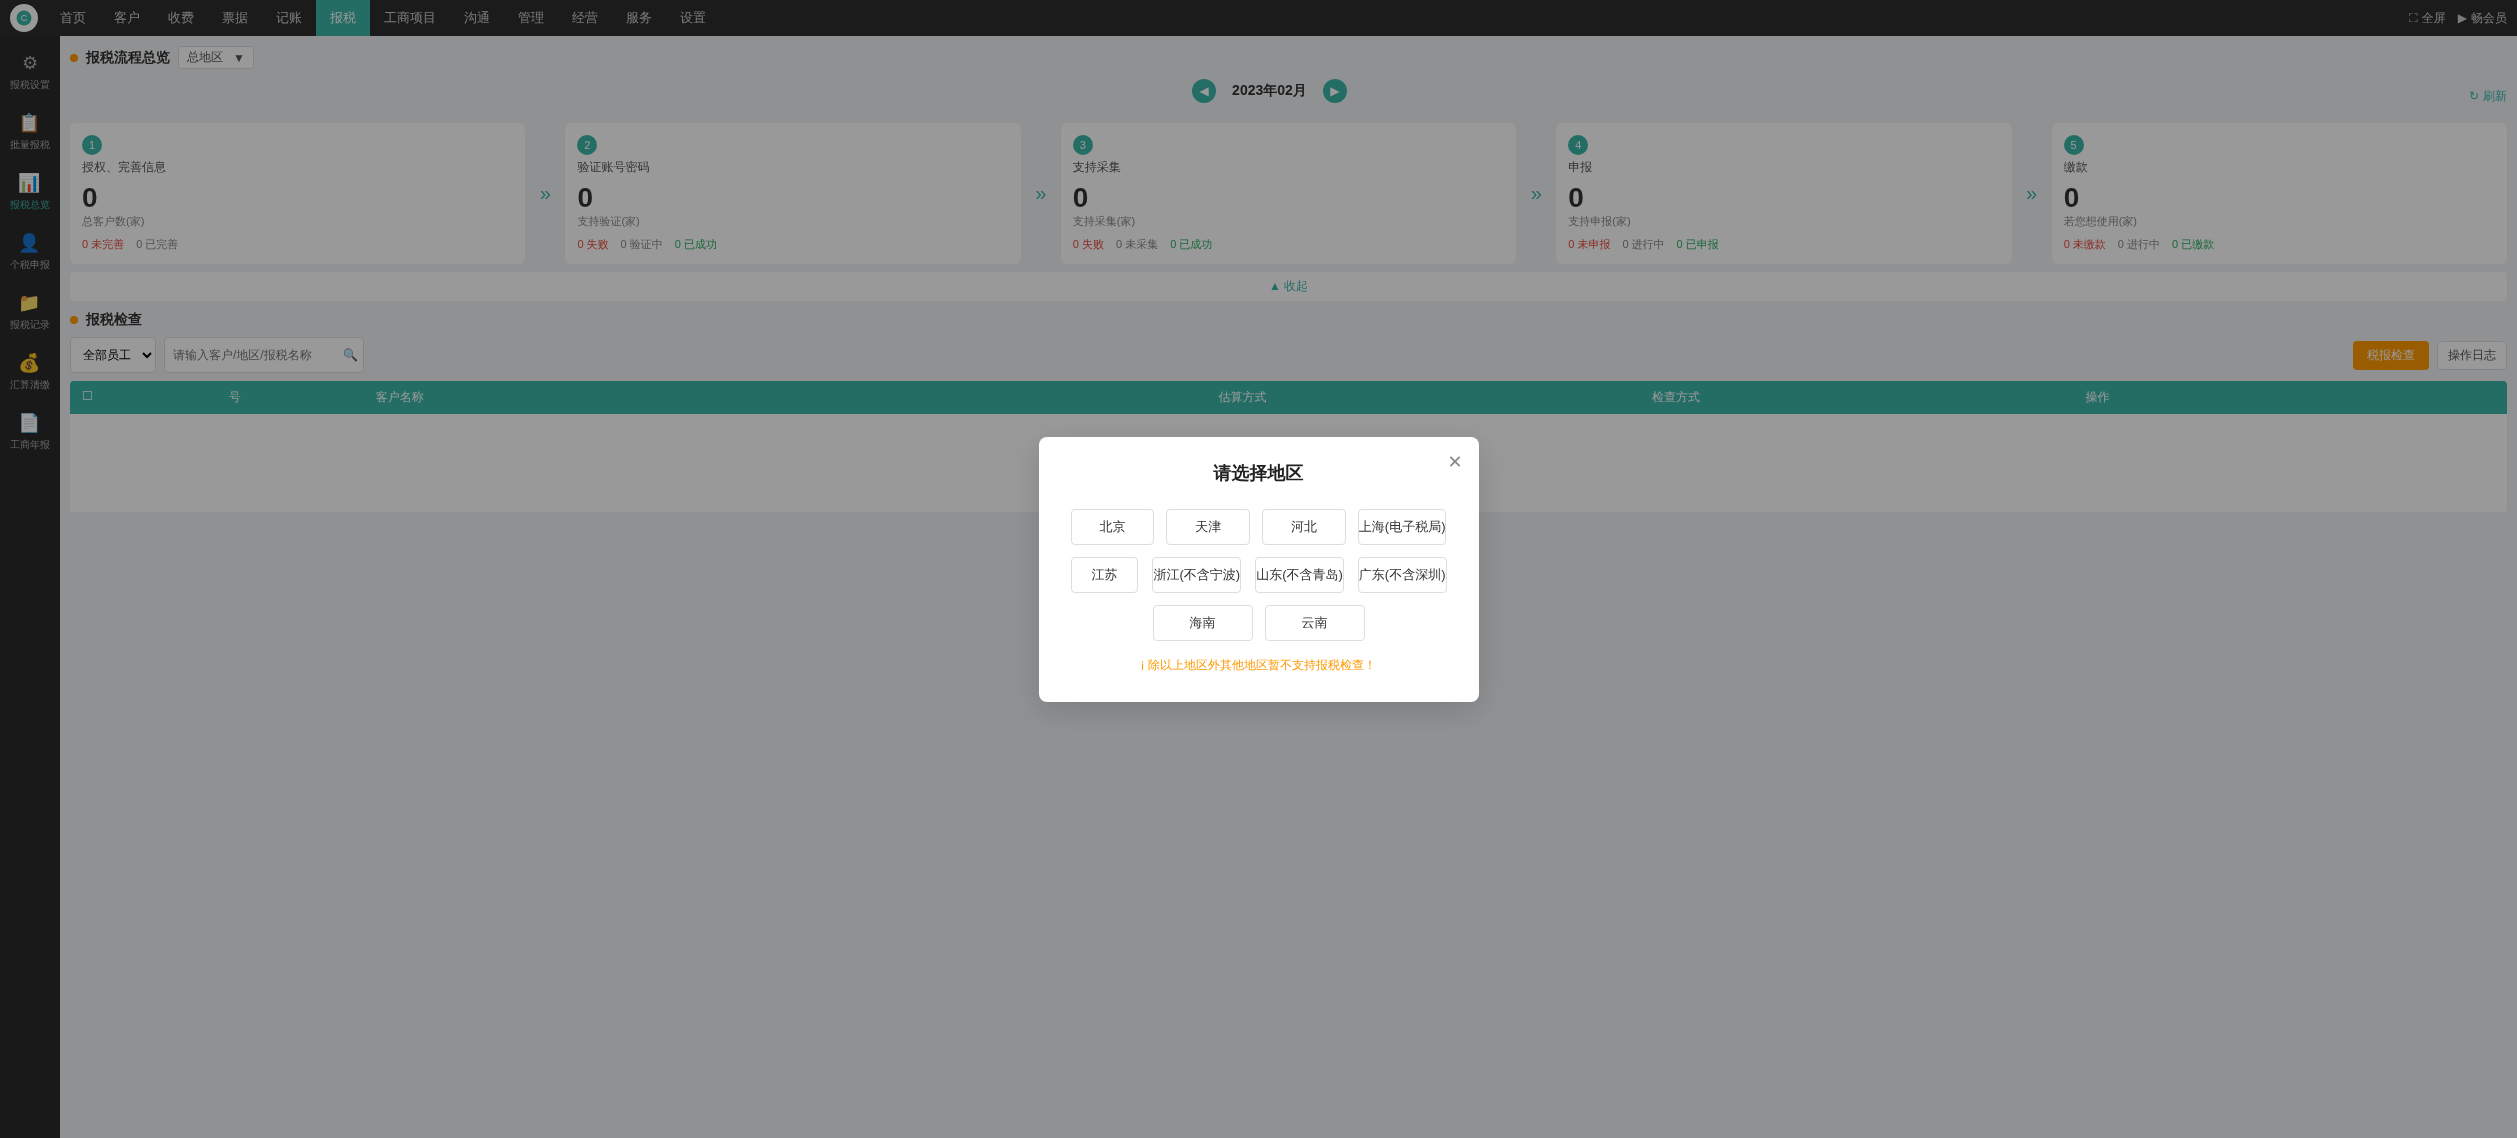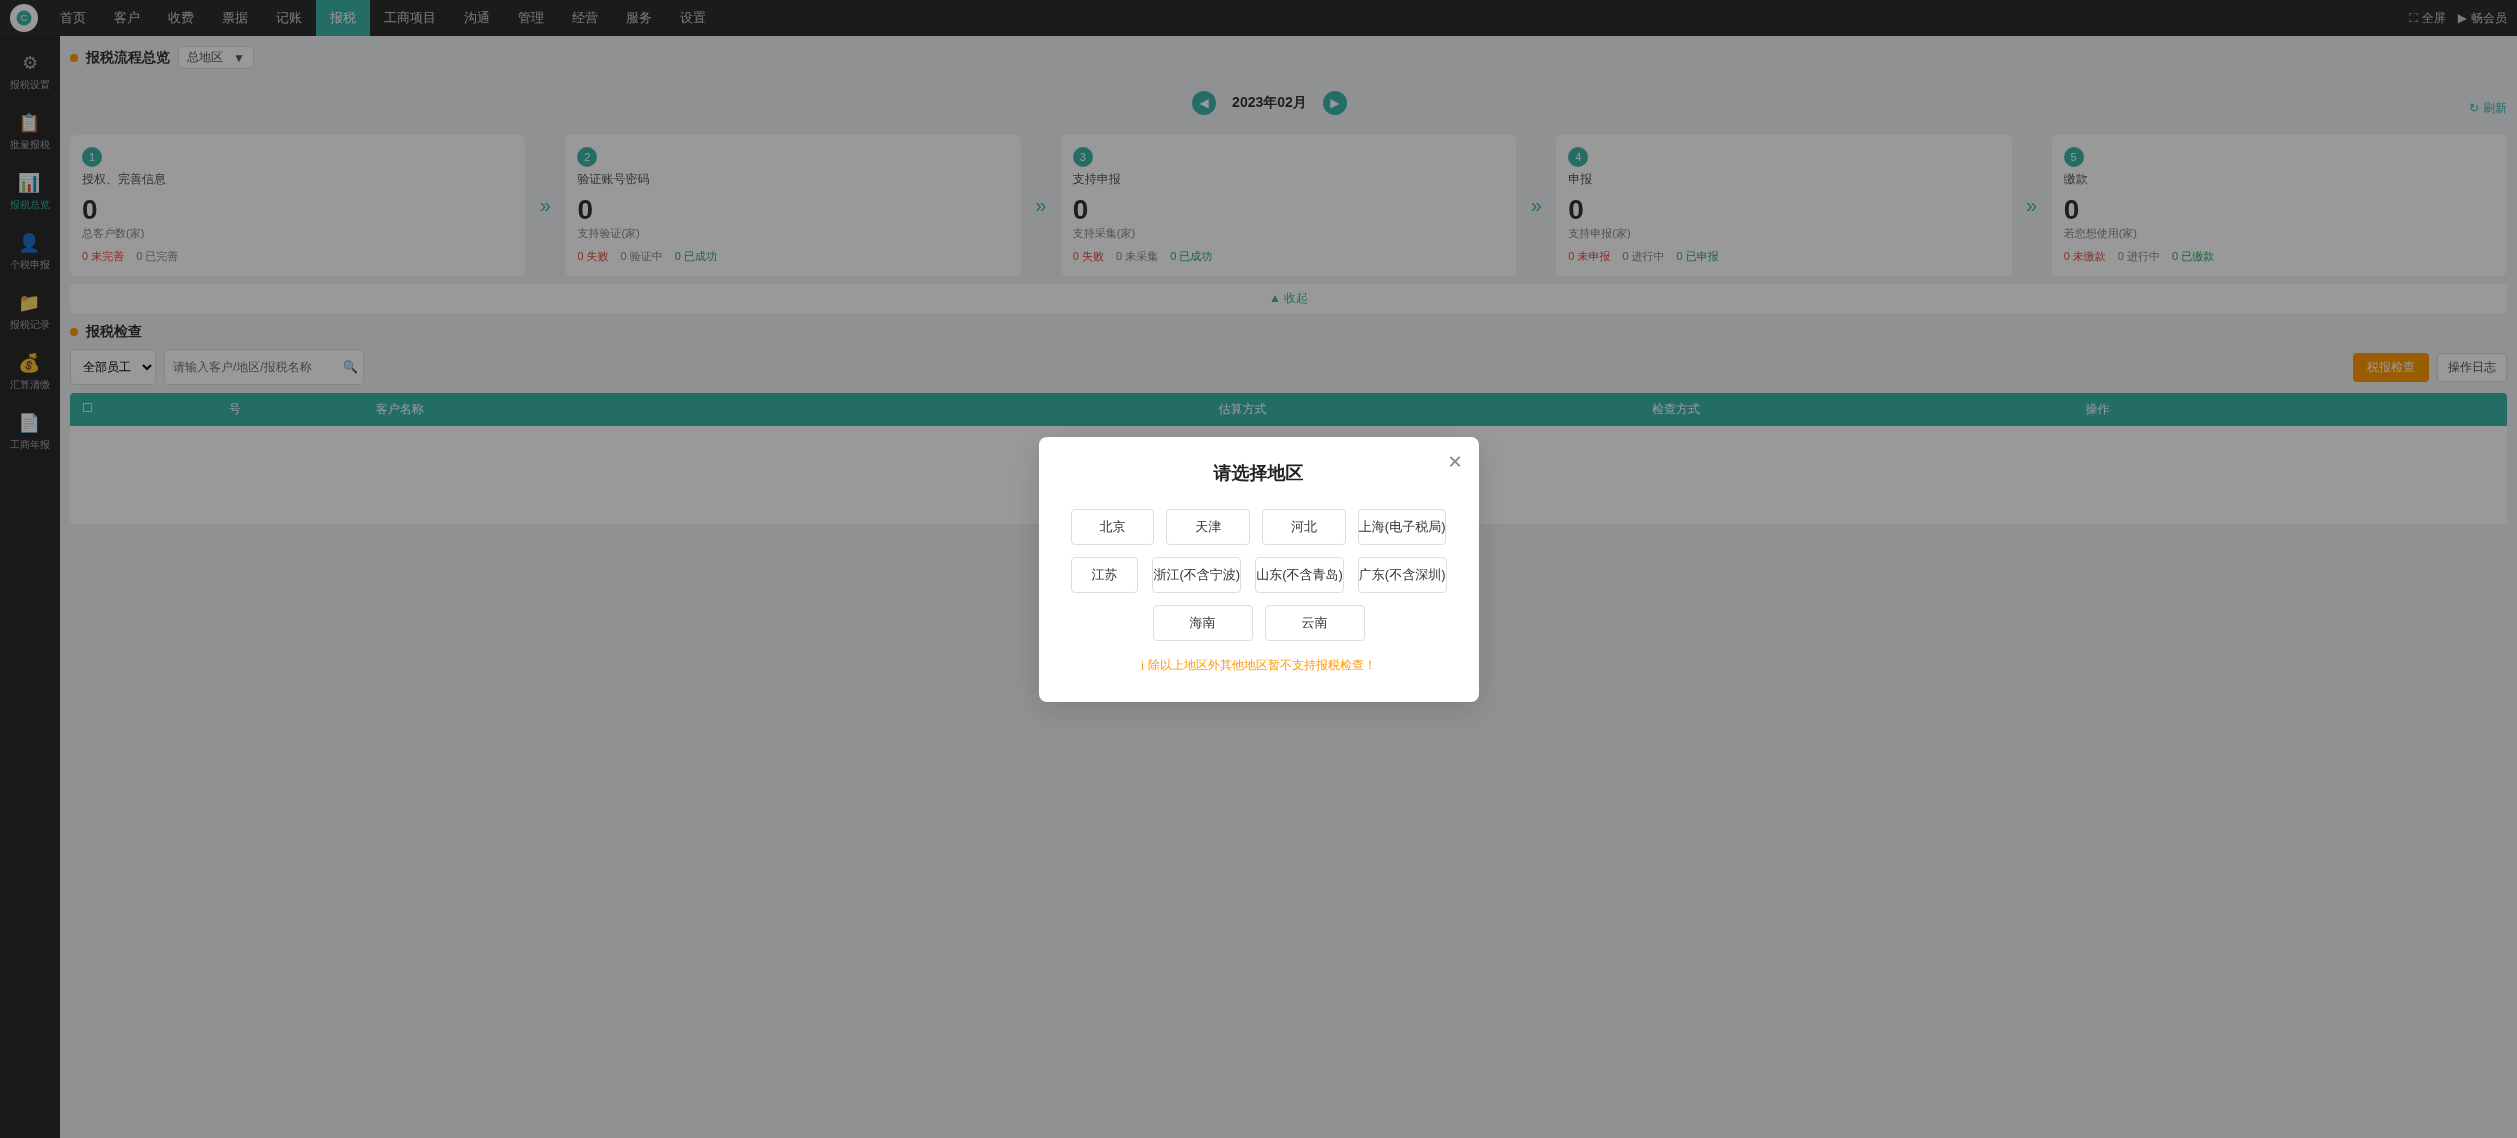--- a/index.html
+++ b/index.html
@@ -77,21 +77,21 @@
     
     .content {
       flex: 1;
       overflow-y: auto;
       padding: 10px;
       background: #f0f2f5;
     }
 
     
     .section-header {
-      display: flex; align-items: center; gap: 8px; margin-bottom: 22px;
+      display: flex; align-items: center; gap: 8px; margin-bottom: 10px;
     }
     .section-header .orange-dot {
       width: 8px; height: 8px; background: #ff9900; border-radius: 50%; display: inline-block;
     }
     .section-title { font-size: 14px; font-weight: bold; color: #333; }
     .region-tag {
       background: #fff; border: 1px solid #ddd; border-radius: 4px;
       padding: 2px 8px; font-size: 12px; color: #555; cursor: pointer;
       display: flex; align-items: center; gap: 10px;
     }
@@ -322,21 +322,21 @@
         <div class="step-stats">
           <span class="stat-red">0 失败</span>
           <span class="stat-gray">0 验证中</span>
           <span class="stat-green">0 已成功</span>
         </div>
       </div>
       <div class="step-arrow">»</div>
 
       <div class="step-card">
         <div class="step-num">3</div>
-        <div class="step-name">支持申报</div>
+        <div class="step-name">支持采集</div>
         <div class="step-count">0</div>
         <div class="step-sub">支持采集(家)</div>
         <div class="step-stats">
           <span class="stat-red">0 失败</span>
           <span class="stat-gray">0 未采集</span>
           <span class="stat-green">0 已成功</span>
         </div>
       </div>
       <div class="step-arrow">»</div>
 

